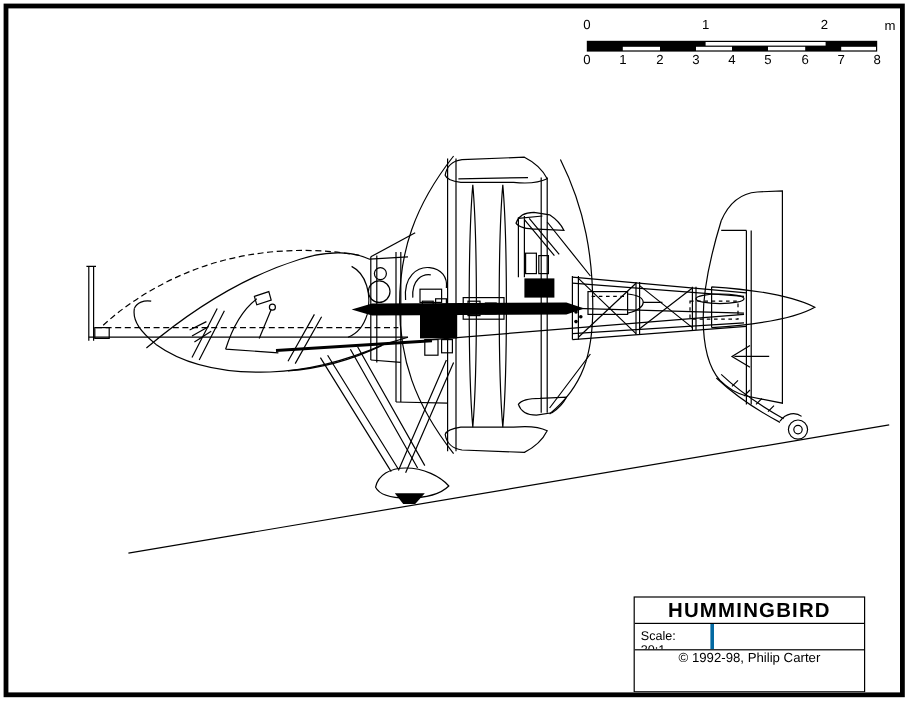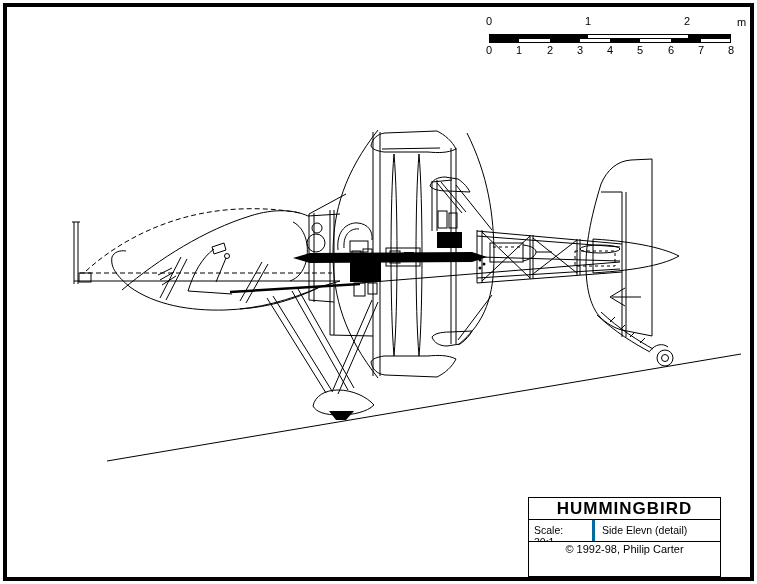--- a/index.html
+++ b/index.html
@@ -189,18 +189,17 @@
         <path d="M650,351 C655,344 663,343 668,347"></path>
       </g>
 
     </g>
   </svg>
 
   <div id="titleblock">
     <div class="tb-row tb-title">HUMMINGBIRD</div>
     <div class="tb-row tb-mid">
       <div class="tb-cell-l">Scale: 30:1</div>
-      <div class="tb-cell-r">Side Elevn (detail)</div>
     </div>
     <div class="tb-row tb-bottom">© 1992-98, Philip Carter</div>
   </div>
 
 </div>
 
 </body></html>

